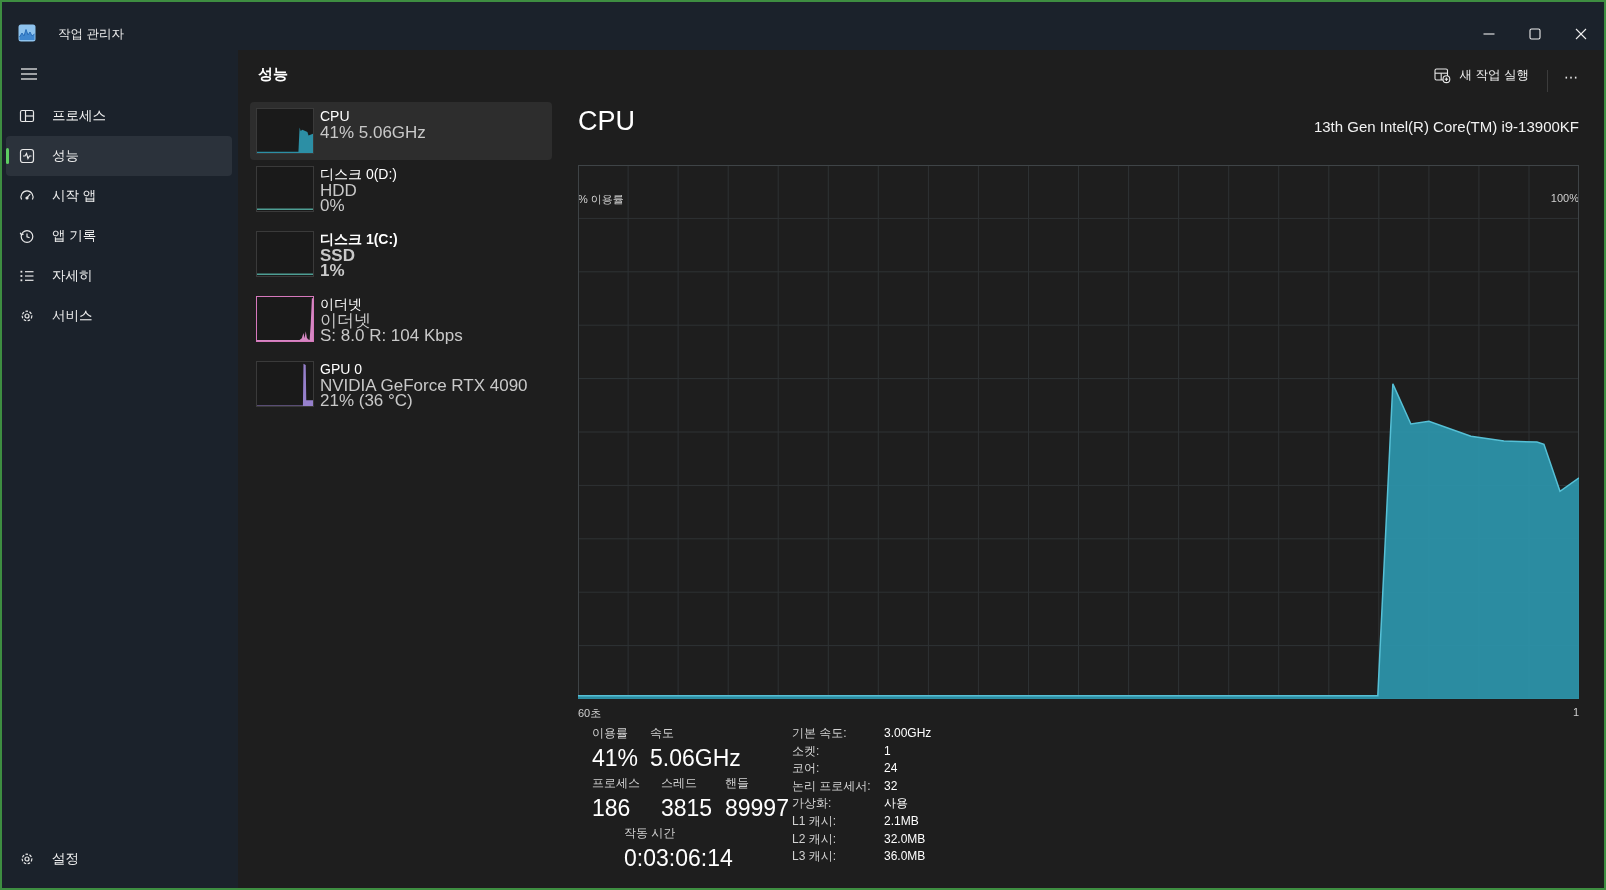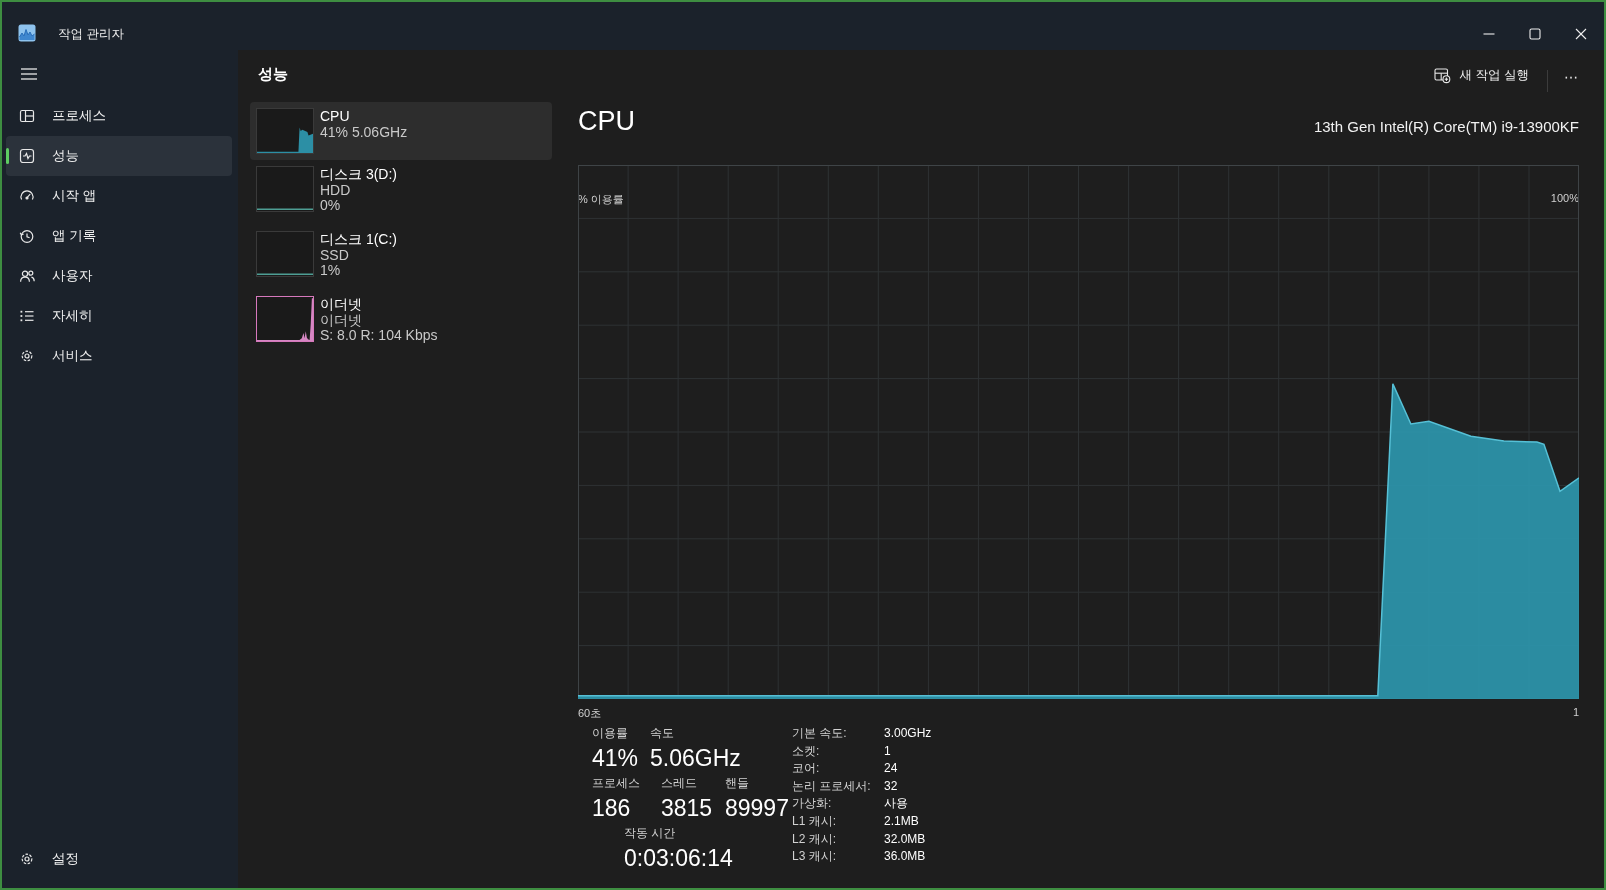--- a/index.html
+++ b/index.html
@@ -38,21 +38,21 @@
   #new-task-btn svg { stroke:#e8e8e8; stroke-width:1.1; fill:none; }
   .hdr-divider { width:1px; height:22px; background:#3c3c3c; margin:0 6px; }
   #more-btn { width:36px; height:30px; background:transparent; border:none; border-radius:4px; color:#e8e8e8; cursor:pointer; font-size:14px; letter-spacing:2px; line-height:10px; }
   
   #perf-list { position:absolute; left:12px; top:52px; width:302px; }
   .perf-item { position:relative; border-radius:4px; cursor:pointer; }
   .perf-item.selected { background:#2d2d2d; }
   .perf-thumb { position:absolute; left:6px; top:6px; width:58px; height:46px; background:#1a1a1a; border:1px solid #3a3a3a; }
   .perf-text { position:absolute; left:70px; top:5px; right:4px; }
   .perf-title { font-size:14px; color:#ffffff; line-height:18px; }
-  .perf-sub { font-size:14px; color:#c9c9c9; line-height:15px; }
+  .perf-sub { font-size:17px; color:#c9c9c9; line-height:15px; }
   
   #cpu-panel { position:absolute; left:340px; right:25px; top:0; }
   #cpu-title { position:absolute; left:0; top:56px; font-size:27px; font-weight:400; color:#fff; }
   #cpu-chip { position:absolute; right:0; top:68px; font-size:15px; color:#f2f2f2; }
   #axis-top { position:absolute; left:0; right:0; top:142px; font-size:11px; color:#cfcfcf; }
   #axis-top .right { position:absolute; right:0; top:0; }
   #chart-wrap { position:absolute; left:0; right:0; top:115px; height:534px; }
   #chart-wrap svg { display:block; width:100%; height:100%; }
   #axis-bottom { position:absolute; left:0; right:0; top:656px; font-size:11px; color:#cfcfcf; }
   #axis-bottom .right { position:absolute; right:0; top:0; }
@@ -131,29 +131,20 @@
       <div class="nav-item">
         <span class="nav-icon"><svg viewBox="0 0 16 16" width="16" height="16">
             <circle cx="8" cy="8.5" r="5.8"></circle>
             <polyline points="8,5.5 8,8.8 10.6,9.8"></polyline>
             <polyline points="1.2,4.8 2.4,7 4.6,6"></polyline>
           </svg></span>
         <span class="nav-label">앱 기록</span>
       </div>
       <div class="nav-item">
         <span class="nav-icon"><svg viewBox="0 0 16 16" width="16" height="16">
-            <circle cx="6" cy="5.8" r="2.6"></circle>
-            <path d="M1.6 13.8 c0-3 2-4.6 4.4-4.6 s4.4 1.6 4.4 4.6"></path>
-            <circle cx="11.8" cy="5.2" r="2"></circle>
-            <path d="M12.4 9.2 c1.8 0.4 2.8 1.9 2.8 4"></path>
-          </svg></span>
-        <span class="nav-label">사용자</span>
-      </div>
-      <div class="nav-item">
-        <span class="nav-icon"><svg viewBox="0 0 16 16" width="16" height="16">
             <rect x="1.5" y="2.8" width="1.8" height="1.8" fill="#e8e8e8" stroke="none"></rect>
             <rect x="1.5" y="7.1" width="1.8" height="1.8" fill="#e8e8e8" stroke="none"></rect>
             <rect x="1.5" y="11.4" width="1.8" height="1.8" fill="#e8e8e8" stroke="none"></rect>
             <line x1="6" y1="3.7" x2="14.5" y2="3.7"></line>
             <line x1="6" y1="8" x2="14.5" y2="8"></line>
             <line x1="6" y1="12.3" x2="14.5" y2="12.3"></line>
           </svg></span>
         <span class="nav-label">자세히</span>
       </div>
       <div class="nav-item">
@@ -206,43 +197,53 @@
         <div class="perf-text">
           <div class="perf-title">CPU</div>
           <div class="perf-sub">41% 5.06GHz</div>
         </div>
       </div>
       <div class="perf-item" style="height: 65px;">
         <div class="perf-thumb" style="border-color: rgb(58, 58, 58);"><svg viewBox="0 0 100 100" preserveAspectRatio="none" width="100%" height="100%">
             <polyline points="0,96 100,96" fill="none" stroke="#4e9e94" stroke-width="3" stroke-opacity="1"></polyline>
           </svg></div>
         <div class="perf-text">
-          <div class="perf-title">디스크 3(D:)</div>
+          <div class="perf-title">디스크 0(D:)</div>
           <div class="perf-sub">HDD</div>
           <div class="perf-sub">0%</div>
         </div>
       </div>
-      <div class="perf-item" style="height: 65px;">
+      <div class="perf-item" style="height: 65px; font-weight: bold;">
         <div class="perf-thumb" style="border-color: rgb(58, 58, 58);"><svg viewBox="0 0 100 100" preserveAspectRatio="none" width="100%" height="100%">
             <polyline points="0,96 100,96" fill="none" stroke="#4e9e94" stroke-width="3" stroke-opacity="1"></polyline>
           </svg></div>
         <div class="perf-text">
           <div class="perf-title">디스크 1(C:)</div>
           <div class="perf-sub">SSD</div>
           <div class="perf-sub">1%</div>
         </div>
       </div>
       <div class="perf-item" style="height: 65px;">
         <div class="perf-thumb" style="border-color: rgb(214, 120, 188);"><svg viewBox="0 0 100 100" preserveAspectRatio="none" width="100%" height="100%">
             <polygon points="0,98 76,98 80,94 83,82 85,94 87,78 89,92 91,96 94,98 96,60 98,3 100,3 100,100 0,100" fill="#e08ccc" fill-opacity="0.95"></polygon>
           </svg></div>
         <div class="perf-text">
           <div class="perf-title">이더넷</div>
           <div class="perf-sub">이더넷</div>
           <div class="perf-sub">S: 8.0 R: 104 Kbps</div>
+        </div>
+      </div>
+      <div class="perf-item" style="height: 65px;">
+        <div class="perf-thumb" style="border-color: rgb(58, 58, 58);"><svg viewBox="0 0 100 100" preserveAspectRatio="none" width="100%" height="100%">
+            <polygon points="0,99 82,99 83,4 87,7 88,87 100,87 100,100 0,100" fill="#9d86d6" fill-opacity="0.95"></polygon>
+          </svg></div>
+        <div class="perf-text">
+          <div class="perf-title">GPU 0</div>
+          <div class="perf-sub">NVIDIA GeForce RTX 4090</div>
+          <div class="perf-sub">21% (36 °C)</div>
         </div>
       </div>
     </div>
 
   <div id="cpu-panel">
     <div id="cpu-title">CPU</div>
     <div id="cpu-chip">13th Gen Intel(R) Core(TM) i9-13900KF</div>
     <div id="axis-top">
       <span>% 이용률</span>
       <span class="right">100%</span>

